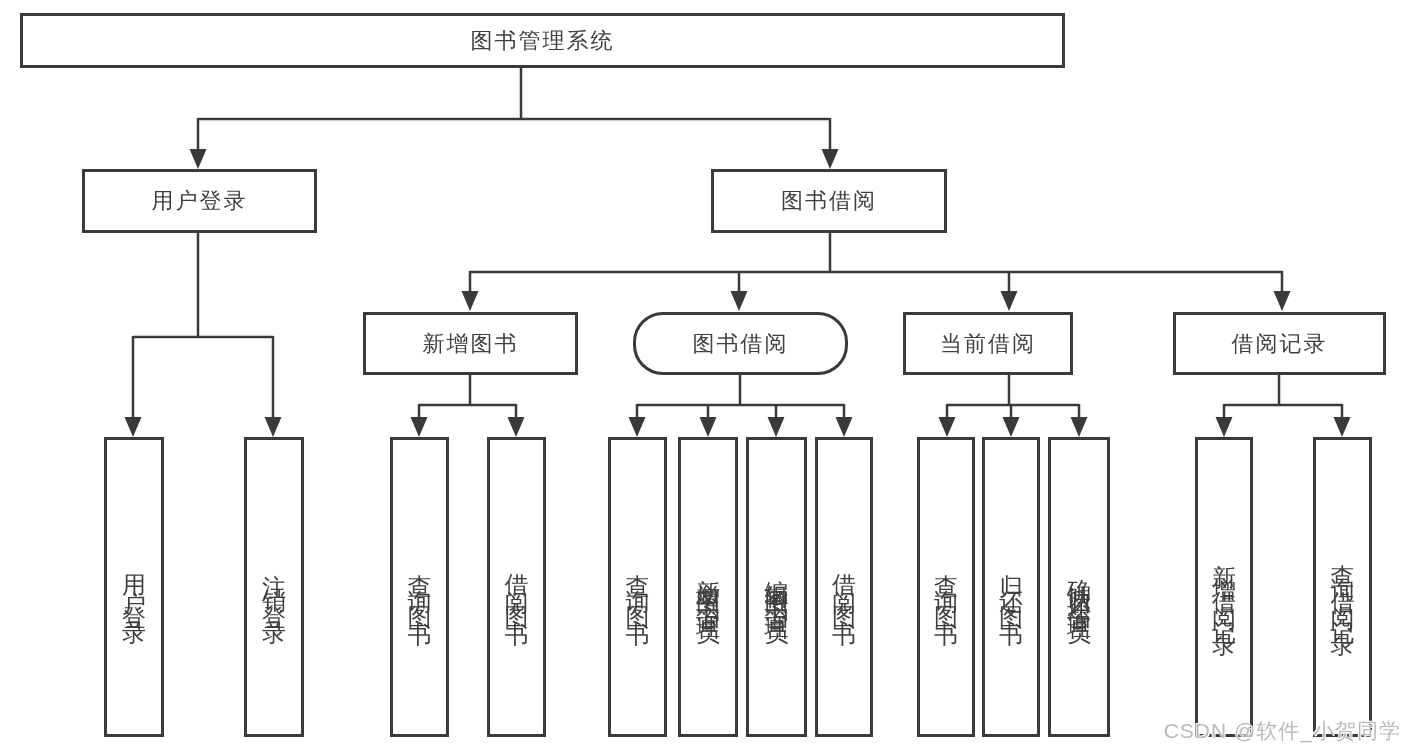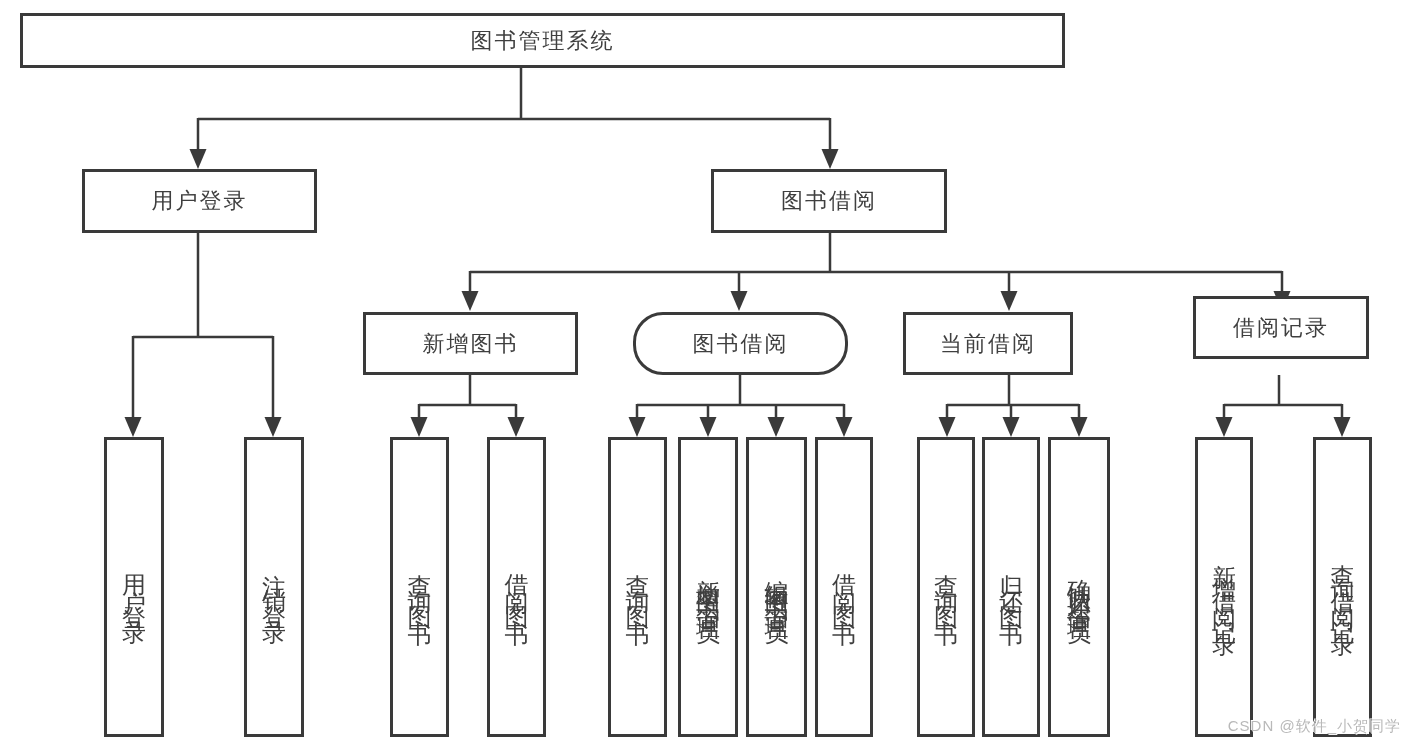--- a/index.html
+++ b/index.html
@@ -35,21 +35,21 @@
     color: #3f3f3f;
     white-space: nowrap;
   }
   .vtext.short { letter-spacing: 16px; }
   .vtext.mid   { letter-spacing: 14px; }
   .vtext.long  { letter-spacing: 6px; }
   .watermark {
     position: absolute;
     top: 717px;
     right: 4px;
-    font-size: 15px;
+    font-size: 21px;
     letter-spacing: 1px;
     color: #b9b9b9;
     text-shadow: 1px 1px 0 #ffffff, -1px -1px 0 #ffffff;
     white-space: nowrap;
   }
 </style>
 </head>
 <body>
 
 <div class="canvas">
@@ -107,21 +107,21 @@
 
   <div class="box" style="left:363px; top:312px; width:215px; height:63px;">
     <span class="hlabel">新增图书</span>
   </div>
   <div class="box" style="left:633px; top:312px; width:215px; height:63px;border-radius:30px;">
     <span class="hlabel">图书借阅</span>
   </div>
   <div class="box" style="left:903px; top:312px; width:170px; height:63px;">
     <span class="hlabel">当前借阅</span>
   </div>
-  <div class="box" style="left:1173px; top:296px; width:176px; height:63px;margin-left:20px;">
+  <div class="box" style="left:1173px; top:312px; width:213px; height:63px;">
     <span class="hlabel">借阅记录</span>
   </div>
 
   <div class="box" style="left:104px; top:437px; width:60px; height:300px;">
     <span class="vtext short">用户登录</span>
   </div>
   <div class="box" style="left:244px; top:437px; width:60px; height:300px;">
     <span class="vtext short">注销登录</span>
   </div>
 

